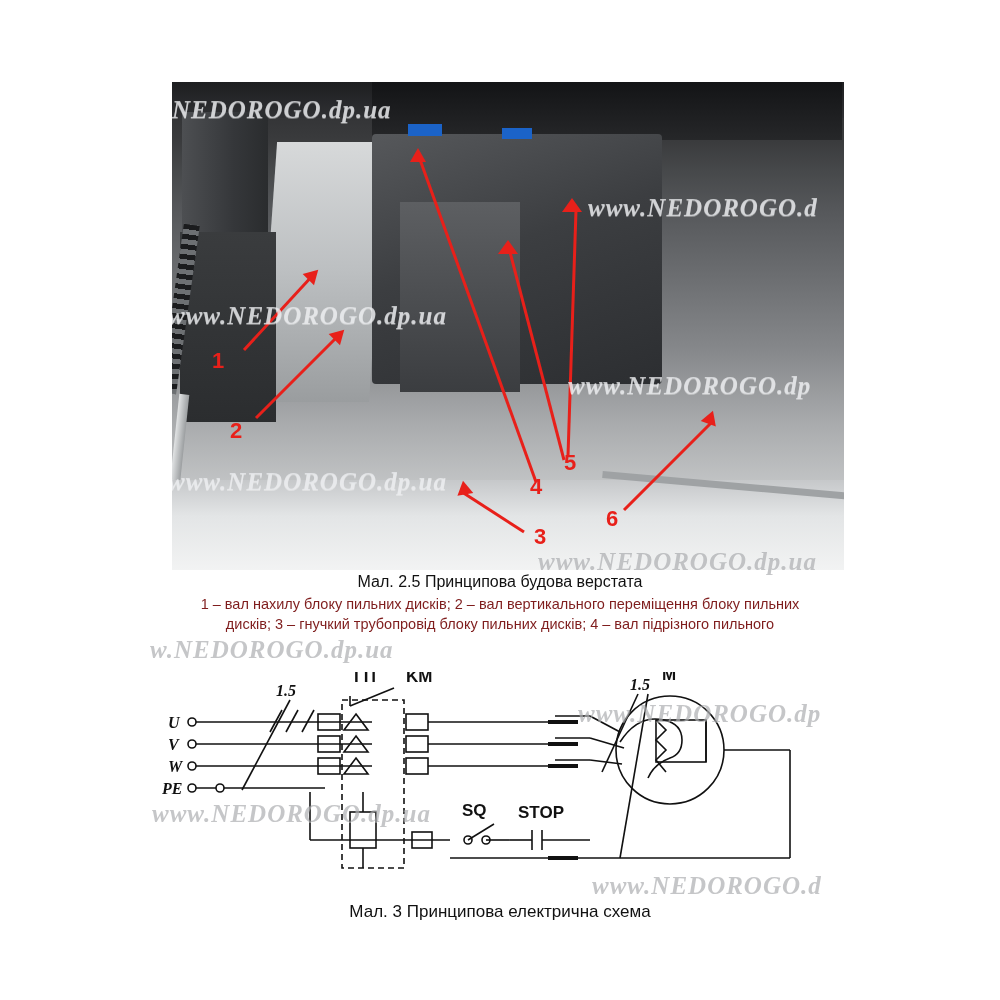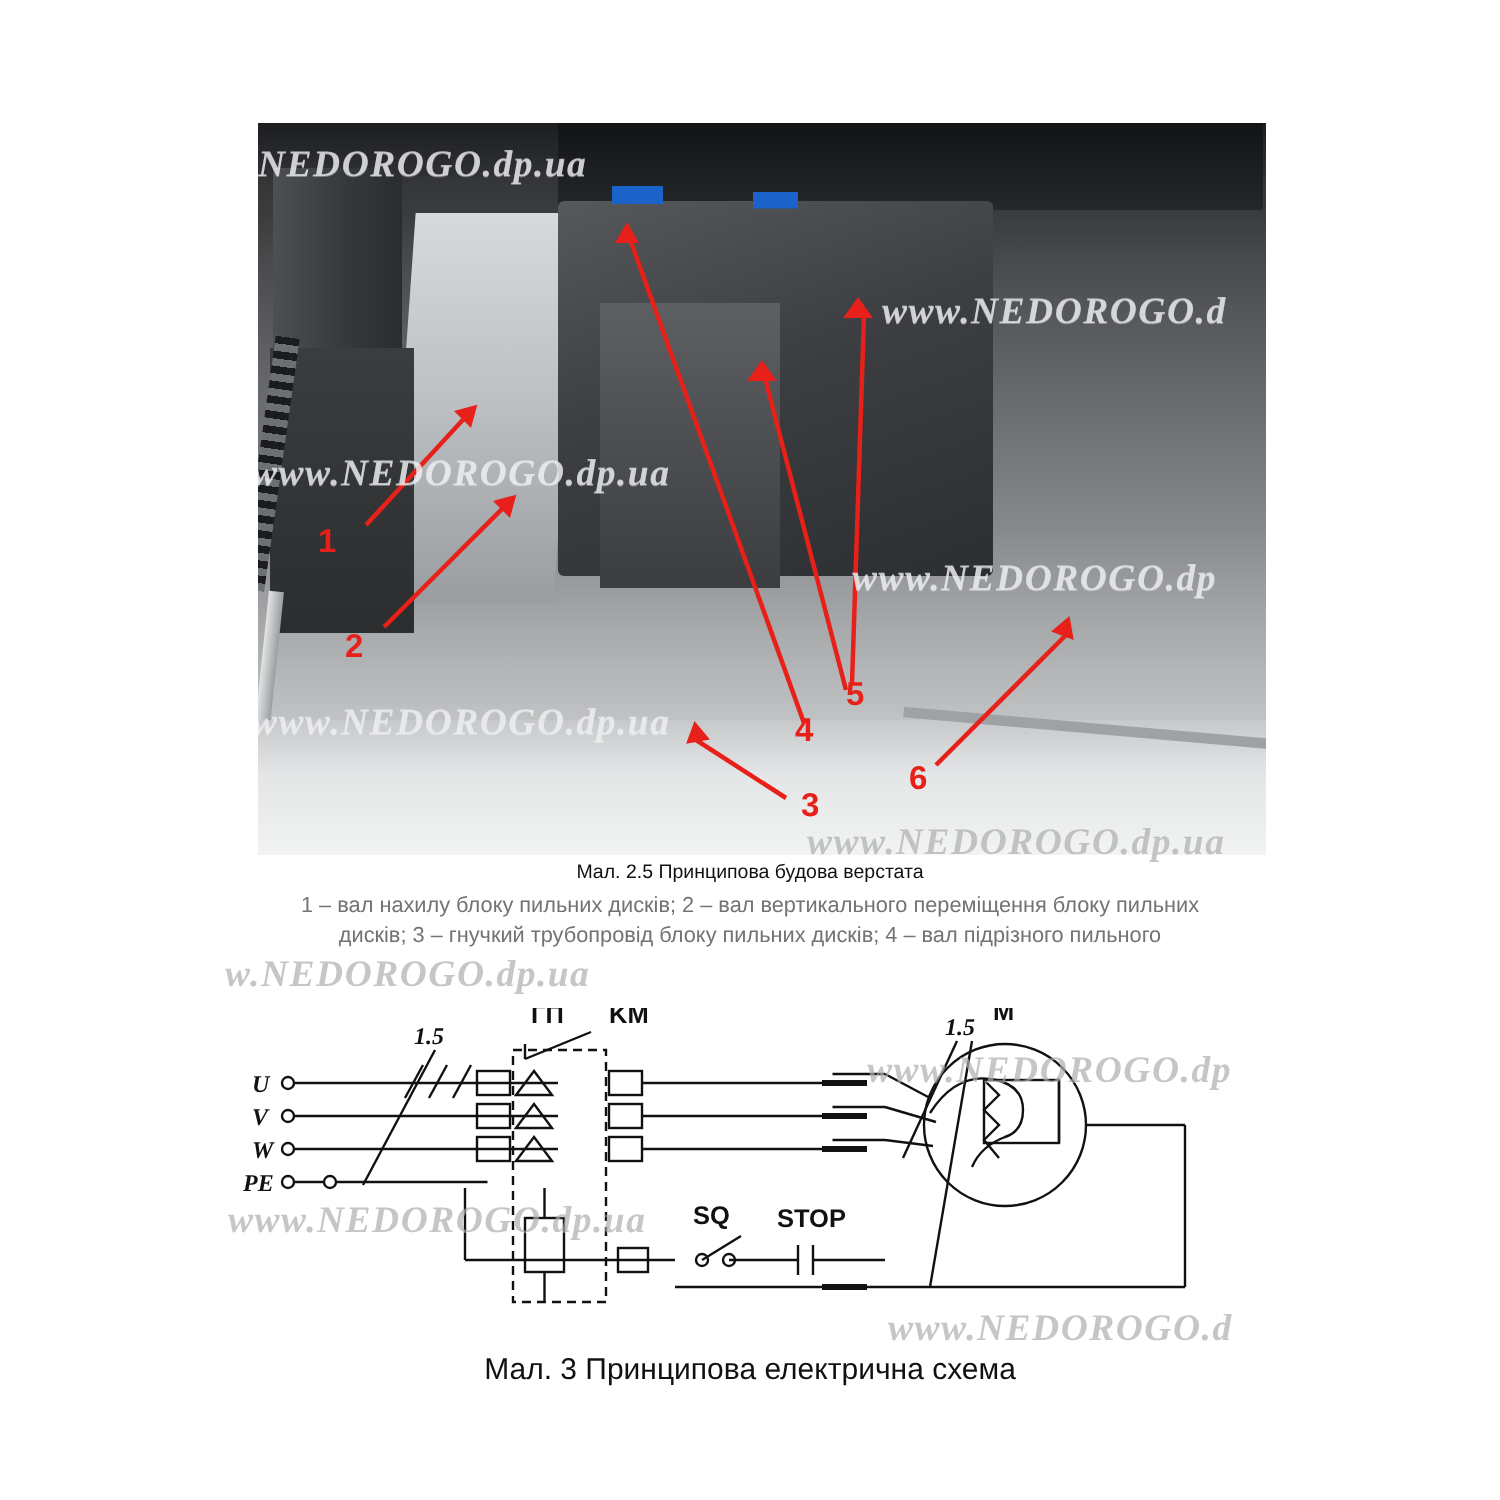--- a/index.html
+++ b/index.html
@@ -111,38 +111,38 @@
   }
   .blue1 { left: 236px; top: 42px; width: 34px; height: 12px; background:#1b63c8; }
   .blue2 { left: 330px; top: 46px; width: 30px; height: 11px; background:#1b63c8; }
 
   
   .cap-main {
     position: absolute;
     left: 0; top: 573px;
     width: 1000px;
     text-align: center;
-    font-size: 13px;
+    font-size: 16px;
     color: #111;
   }
   .cap-body {
     position: absolute;
     left: 176px; top: 594px;
     width: 648px;
     text-align: center;
     font-size: 14.5px;
     line-height: 20px;
-    color: #737373;
+    color: #7f1d1d;
   }
   .cap-scheme {
     position: absolute;
     left: 0; top: 902px;
     width: 1000px;
     text-align: center;
-    font-size: 20px;
+    font-size: 17px;
     color: #111;
   }
 
   
   .scheme {
     position: absolute;
     left: 150px;
     top: 672px;
     width: 700px;
     height: 225px;

